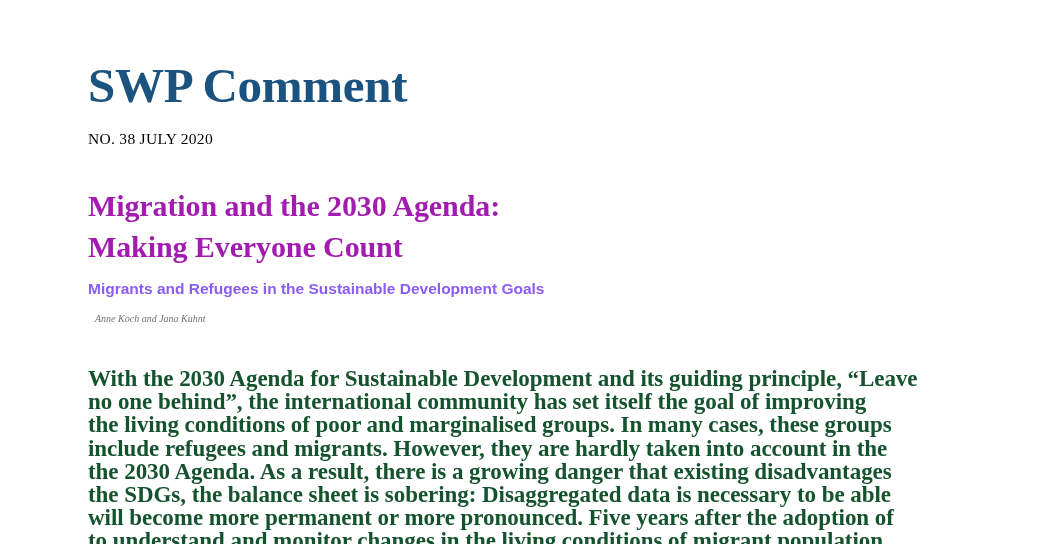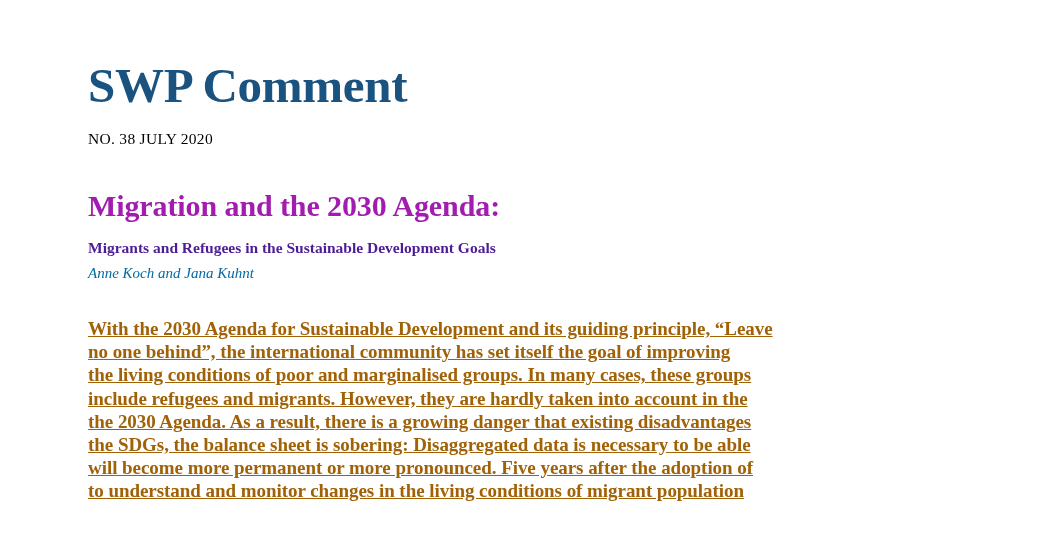--- a/index.html
+++ b/index.html
@@ -66,72 +66,72 @@
     color: #a21caf;
     margin: 0;
     padding-top: 38px;
     white-space: nowrap;
   }
   .doc-title .title-line {
     display: block;
   }
 
   .doc-subtitle {
-    font-family: Liberation Serif, serif;
+    font-family: Liberation Sans, sans-serif;
     font-weight: bold;
     font-size: 15.5px;
     line-height: 1;
-    color: #4c1d95;
+    color: #8b5cf6;
     margin: 0;
     padding-top: 14px;
     white-space: nowrap;
   }
 
   .doc-authors {
     font-family: "Liberation Serif", "DejaVu Serif", serif;
     font-style: italic;
     font-weight: normal;
-    font-size: 15px;
+    font-size: 10px;
     line-height: 1;
-    color: #0369a1;
-    margin: 0;
+    color: #737373;
+    margin: 7px;
     padding-top: 11px;
     white-space: nowrap;
   }
 
   
   .lead-paragraph {
     margin: 0;
     padding-top: 36px;
     width: 690px;
   }
   .lead-paragraph .body-line {
     display: block;
     font-family: "Liberation Serif", "DejaVu Serif", serif;
     font-weight: bold;
-    font-size: 19px;
+    font-size: 23px;
     line-height: 23.2px;
     letter-spacing: -0.05px;
-    color: #a16207;
+    color: #14532d;
     white-space: nowrap;
-    text-decoration: underline;
   }
 </style>
 </head>
 <body>
 
 <div class="page">
   <div class="content">
 
     <h1 class="masthead">SWP Comment</h1>
 
     <div class="issue-line">NO. 38 JULY 2020</div>
 
     <h2 class="doc-title">
       <span class="title-line">Migration and the 2030 Agenda:</span>
+      <span class="title-line">Making Everyone Count</span>
     </h2>
 
     <h3 class="doc-subtitle">Migrants and Refugees in the Sustainable Development Goals</h3>
 
     <div class="doc-authors">Anne Koch and Jana Kuhnt</div>
 
     <p class="lead-paragraph">
       <span class="body-line">With the 2030 Agenda for Sustainable Development and its guiding principle, “Leave</span>
       <span class="body-line">no one behind”, the international community has set itself the goal of improving</span>
       <span class="body-line">the living conditions of poor and marginalised groups. In many cases, these groups</span>

